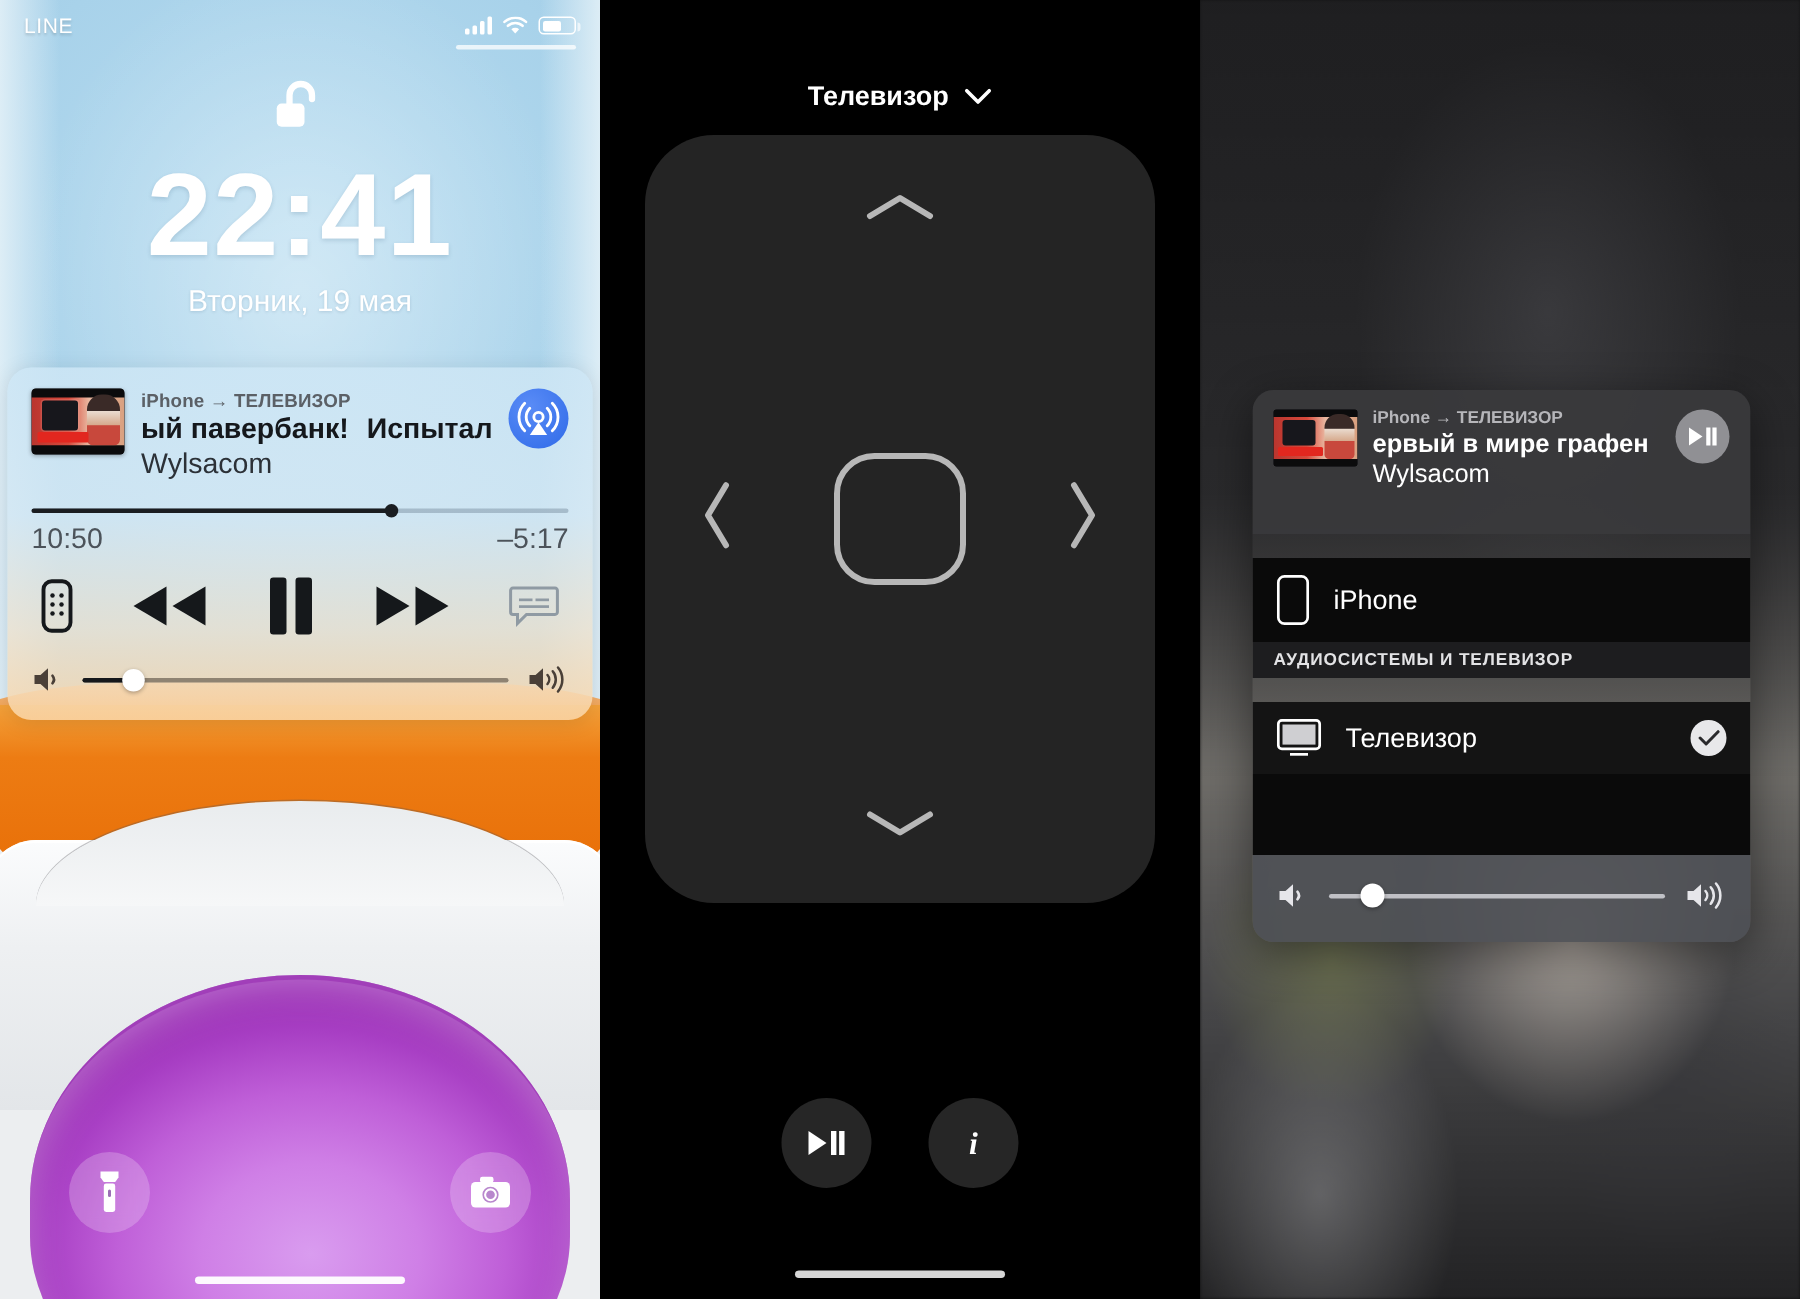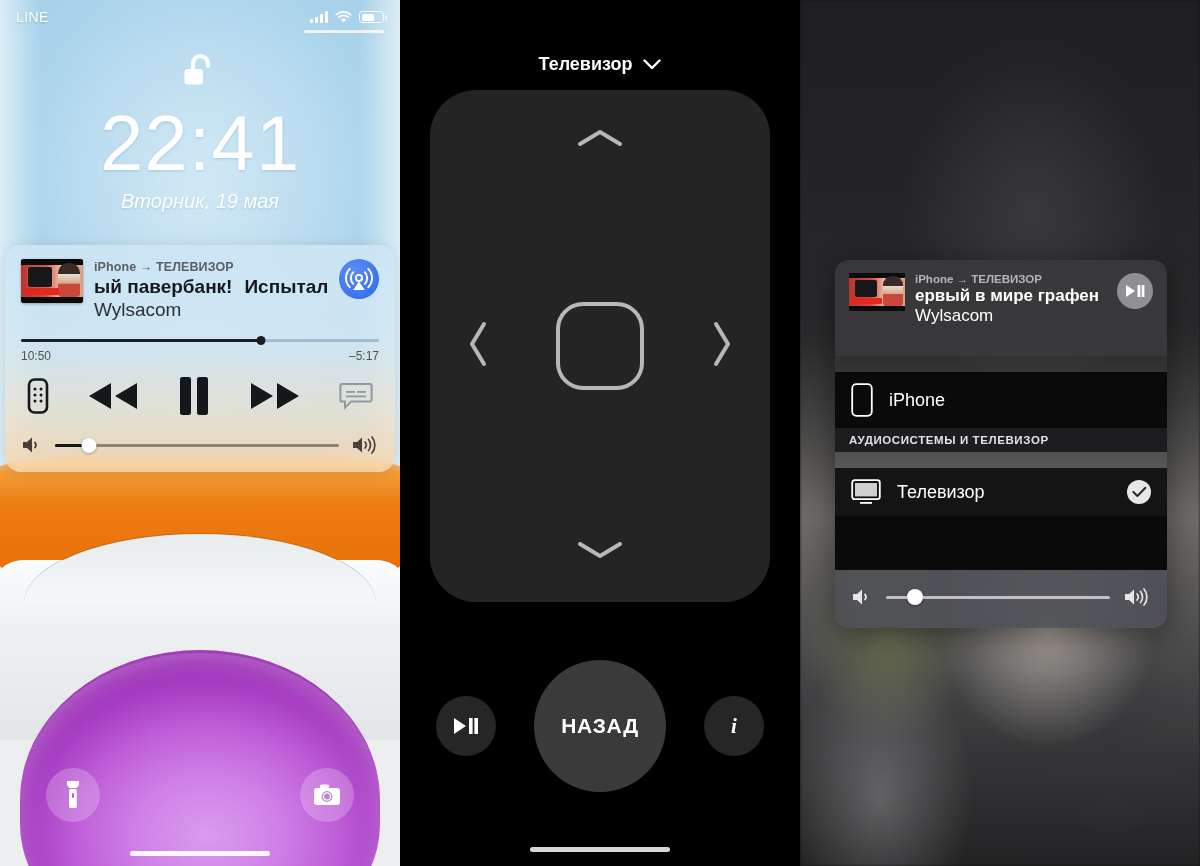--- a/index.html
+++ b/index.html
@@ -68,24 +68,24 @@
   .bars i:nth-child(3){height:9px} .bars i:nth-child(4){height:12px}
   .batt { width:25px; height:12px; border:1.6px solid #fff; border-radius:3.5px; position:relative; }
   .batt:after{ content:""; position:absolute; right:-4px; top:3px; width:2px; height:6px;
     background:rgba(255,255,255,.65); border-radius:0 2px 2px 0; }
   .batt i { position:absolute; left:1.5px; top:1.5px; bottom:1.5px; width:55%; background:#fff; border-radius:1.5px; }
   .sb-underline { position:absolute; right:16px; top:30px; width:80px; height:3px;
     background:rgba(255,255,255,.75); border-radius:2px; }
 
   .lock-icon { position:absolute; top:50px; left:50%; transform:translateX(-50%); }
   .clock { position:absolute; top:104px; width:100%; text-align:center; color:#fff;
-    font-size:78px; font-weight:400; letter-spacing:1px; line-height:1;
+    font-size:78px; font-weight:700; letter-spacing:1px; line-height:1;
     text-shadow:0 1px 3px rgba(40,80,110,.18); }
   .date { position:absolute; top:190px; width:100%; text-align:center; color:#fff;
-    font-size:20px; font-weight:400; text-shadow:0 1px 2px rgba(40,80,110,.18);font-style:italic; }
+    font-size:20px; font-weight:400; text-shadow:0 1px 2px rgba(40,80,110,.18); }
 
   
   .np { position:absolute; left:5px; top:245px; width:390px; border-radius:16px;
     background:linear-gradient(to bottom, rgba(205,230,245,.86) 0%, rgba(212,232,244,.86) 42%,
       rgba(236,227,210,.86) 74%, rgba(250,214,168,.86) 100%);
     box-shadow:0 2px 14px rgba(0,0,0,.10); padding:14px 16px 16px; overflow:hidden; }
   .np-head { display:flex; align-items:flex-start; gap:11px; }
   .np-art { width:62px; height:44px; border-radius:3px; flex:none; overflow:hidden; position:relative;
     background:#0d0d0f; box-shadow:0 1px 3px rgba(0,0,0,.3); }
   .np-art .bar-t,.np-art .bar-b{ position:absolute; left:0; width:100%; height:6px; background:#0b0b0c; }
@@ -107,21 +107,21 @@
     background:radial-gradient(circle at 35% 30%, #5a8cf6, #2f6ae8); position:relative; }
   .np-airplay svg{ position:absolute; inset:0; }
 
   .np-scrub { margin-top:16px; position:relative; height:6px; }
   .np-scrub .track { position:absolute; top:2px; left:0; width:100%; height:2.5px;
     background:rgba(90,110,130,.35); border-radius:2px; }
   .np-scrub .fill { position:absolute; top:2px; left:0; height:2.5px; background:#1a1d21; border-radius:2px; }
   .np-scrub .knob { position:absolute; top:-1px; width:9px; height:9px; border-radius:50%; background:#1a1d21;
     transform:translateX(-50%); }
   .np-times { display:flex; justify-content:space-between; margin-top:6px;
-    font-size:12px; color:#4c535a; font-weight:400; }
+    font-size:19px; color:#4c535a; font-weight:400; }
 
   .np-ctrls { display:flex; align-items:center; justify-content:space-between; margin-top:13px; padding:0 6px; }
   .np-ctrls > div { display:flex; align-items:center; justify-content:center; }
 
   .np-vol { display:flex; align-items:center; gap:12px; margin-top:18px; }
   .np-vol .vtrack { position:relative; flex:1; height:14px; }
   .np-vol .vbase { position:absolute; top:6px; left:0; width:100%; height:2.5px;
     background:rgba(70,60,50,.55); border-radius:2px; }
   .np-vol .vfill { position:absolute; top:6px; left:0; height:2.5px; background:#16181b; border-radius:2px; }
   .np-vol .vknob { position:absolute; top:0; width:15px; height:15px; border-radius:50%; background:#fff;
@@ -405,21 +405,20 @@
     </div>
 
     <div class="mid-row">
       <div class="btn-sm">
         <svg width="26" height="18" viewBox="0 0 26 18">
           <path d="M1 1 L13 9 L1 17 Z" fill="#fff"></path>
           <rect x="16" y="1" width="3.6" height="16" fill="#fff"></rect>
           <rect x="21.4" y="1" width="3.6" height="16" fill="#fff"></rect>
         </svg>
       </div>
-      <div class="btn-big">НАЗАД</div>
       <div class="btn-sm">
         <span class="btn-info">i</span>
       </div>
     </div>
     <div class="home-ind-dark"></div>
   </div>
 
   <div class="panel p-right">
     <div class="blur-bg"></div>
     <div class="blur-bg2"></div>

